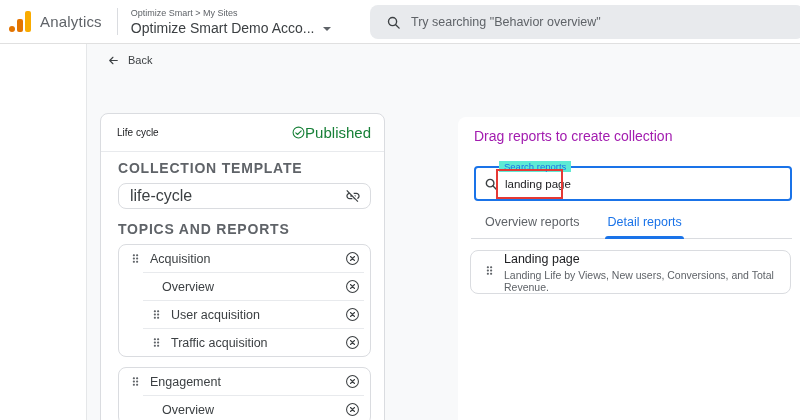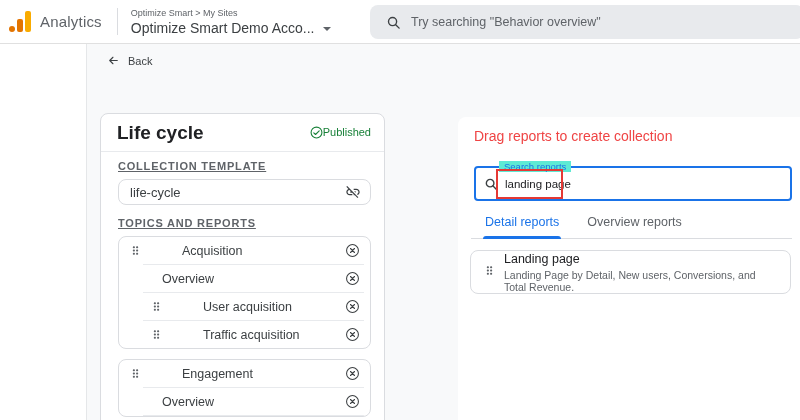--- a/index.html
+++ b/index.html
@@ -23,54 +23,54 @@
   .header-search { position:absolute; left:370px; top:5px; width:434px; height:34px; background:#e8eaed;
                    border-radius:8px; display:flex; align-items:center; padding-left:16px; }
   .header-search input { flex:1; border:none; outline:none; background:transparent; font-size:12.5px;
                          color:#5f6368; margin-left:10px; font-family:inherit; }
   .header-search input::placeholder { color:#5f6368; opacity:1; }
 
   
   .main { position:absolute; top:44px; left:0; width:800px; height:376px; background:#f8f9fa; }
   .nav-strip { position:absolute; left:0; top:0; width:87px; height:376px; background:#fff;
                border-right:1px solid #e5e7e9; }
-  .back-row { position:absolute; left:107px; top:10px; display:flex; align-items:center; gap:8px;
+  .back-row { position:absolute; left:107px; top:10px; display:flex; gap:8px;
               font-size:11px; color:#3c4043; cursor:pointer; }
   .page-title { position:absolute; left:98px; top:30px; font-size:17px; font-weight:400; color:#202124; }
 
   
   .life-card { position:absolute; left:100px; top:69px; width:285px; height:340px; background:#fff;
                border:1px solid #dadce0; border-radius:8px; }
   .card-header { height:38px; display:flex; align-items:center; justify-content:space-between;
                  padding:0 13px 0 16px; border-bottom:1px solid #e8eaed; }
-  .card-title { font-size:19px; font-weight:700; color:#202124; }
-  .pub-badge { display:flex; align-items:flex-start; font-size:11px; color:#188038; }
+  .card-title { font-size:10px; font-weight:400; color:#202124; }
+  .pub-badge { display:flex; align-items:center; font-size:15px; color:#188038; }
   .card-body { padding:8px 13px 0 17px; }
-  .sec-label { font-size:11px; font-weight:600; letter-spacing:.8px; color:#5f6368;
-               text-transform:uppercase; margin-bottom:7px;text-decoration:underline; }
+  .sec-label { font-size:14px; font-weight:600; letter-spacing:.8px; color:#5f6368;
+               text-transform:uppercase; margin-bottom:7px; }
   .sec-label.second { margin-top:12px; }
   .template-field { height:26px; border:1px solid #dadce0; border-radius:8px; display:flex;
                     align-items:center; padding:0 9px 0 11px; }
-  .template-field input { flex:1; border:none; outline:none; font-size:13px; color:#3c4043;
+  .template-field input { flex:1; border:none; outline:none; font-size:16px; color:#3c4043;
                           background:transparent; font-family:inherit; }
   .group-card { border:1px solid #dadce0; border-radius:8px; background:#fff; overflow:hidden; }
   .group-card.second { margin-top:10px; }
-  .t-row { height:27px; display:flex; align-items:center;gap:32px; }
+  .t-row { height:27px; display:flex; align-items:center; }
   .t-row .drag-wrap { margin-left:10px; display:flex; }
   .t-row.sub .drag-wrap { margin-left:31px; }
   .t-row .row-label { margin-left:8px; font-size:12.5px; color:#3c4043; flex:1; }
   .t-row.plain .row-label { margin-left:43px; }
   .remove-btn { margin-right:10px; display:flex; background:none; border:none; cursor:pointer; padding:0; }
   .row-divider { height:1px; background:#e8eaed; margin:0 6px 0 24px; }
 
   
   .right-panel { position:absolute; left:458px; top:73px; width:342px; height:303px; background:#fff;
                  border-radius:8px 0 0 0; }
   .rp-content { padding:11px 8px 0 16px; }
-  .rp-title { font-size:14px; color:#ef4444; }
+  .rp-title { font-size:14px; color:#a21caf; }
   .search-field { position:relative; margin-top:22px; height:35px; border:2px solid #1a73e8;
                   border-radius:4px; display:flex; align-items:center; padding:0 8px; }
   .search-label { position:absolute; top:-7px; left:23px; background:#5eead4; padding:0 5px;
                   font-size:9.5px; color:#1a73e8; }
   .search-field input { flex:1; border:none; outline:none; font-size:11.5px; color:#202124;
                         margin-left:7px; font-family:inherit; }
   .red-annotation { position:absolute; left:20px; top:1px; width:67px; height:30px;
                     border:2px solid #e53935; pointer-events:none; }
   .tabs-row { display:flex; gap:24px; margin:14px 0 0 -3px; padding-left:12px;
               border-bottom:1px solid #dadce0; }
@@ -241,29 +241,29 @@
           <span class="search-label">Search reports</span>
           <svg width="14" height="14" viewBox="0 0 24 24" fill="none" stroke="#3c4043" stroke-width="2.4" stroke-linecap="round">
               <circle cx="10.5" cy="10.5" r="6.5"></circle>
               <path d="M15.5 15.5L21 21"></path>
             </svg>
           <input type="text" value="landing page" style="">
           <span class="red-annotation"></span>
         </div>
 
         <div class="tabs-row">
+          <span class="tab inactive">Overview reports</span>
           <span class="tab active">Detail reports</span>
-          <span class="tab inactive">Overview reports</span>
         </div>
 
         <div class="report-card">
           <span class="drag-wrap"><svg width="13" height="13" viewBox="0 0 24 24" fill="#5f6368">
                 <path d="M9 8c1.1 0 2-.9 2-2s-.9-2-2-2-2 .9-2 2 .9 2 2 2zm0 2c-1.1 0-2 .9-2 2s.9 2 2 2 2-.9 2-2-.9-2-2-2zm0 6c-1.1 0-2 .9-2 2s.9 2 2 2 2-.9 2-2-.9-2-2-2zm6-8c1.1 0 2-.9 2-2s-.9-2-2-2-2 .9-2 2 .9 2 2 2zm0 2c-1.1 0-2 .9-2 2s.9 2 2 2 2-.9 2-2-.9-2-2-2zm0 6c-1.1 0-2 .9-2 2s.9 2 2 2 2-.9 2-2-.9-2-2-2z"></path>
               </svg></span>
           <span class="report-text">
             <div class="report-title">Landing page</div>
-            <div class="report-desc">Landing Page by Detail, New users, Conversions, and Total Revenue.</div>
+            <div class="report-desc">Landing Life by Views, New users, Conversions, and Total Revenue.</div>
           </span>
         </div>
       </div>
     </section>
   </div>
 </div>
 
 </body></html>

